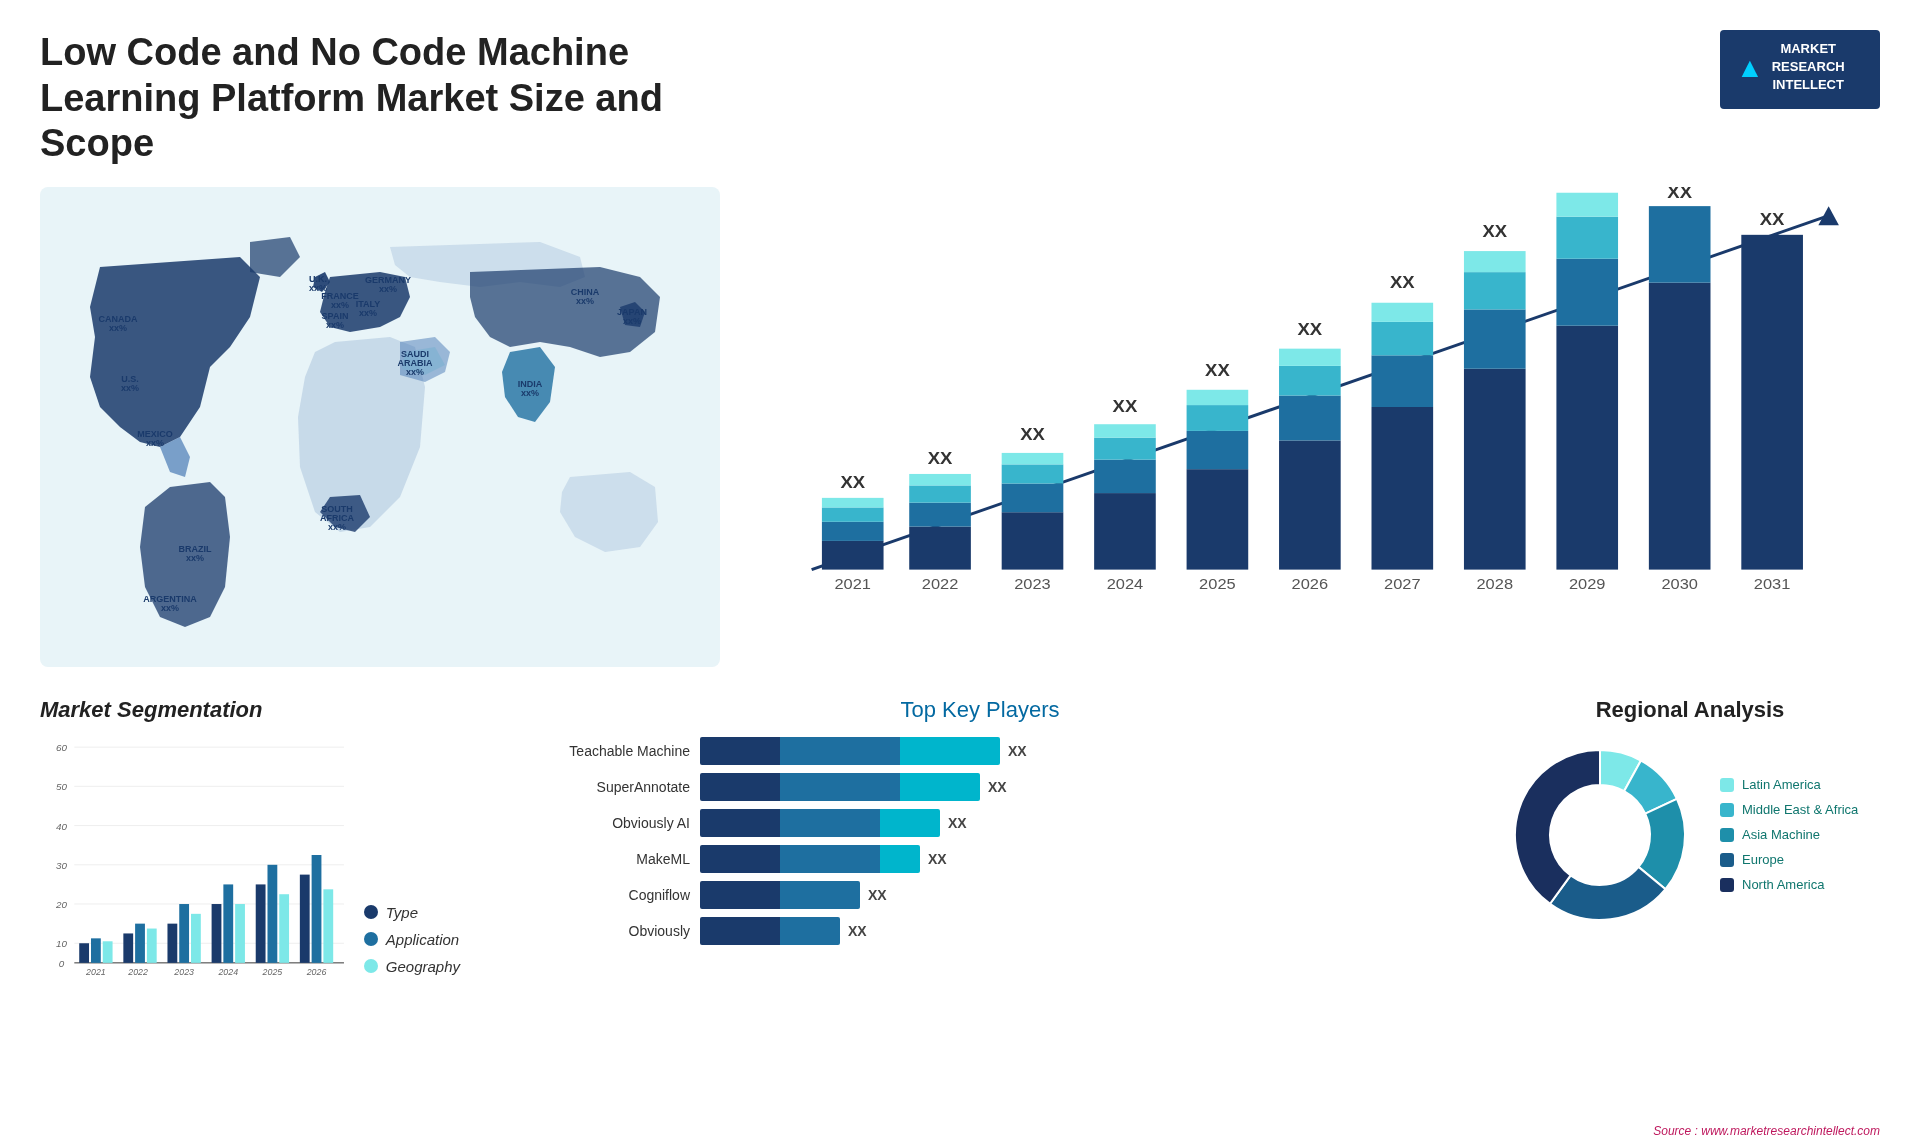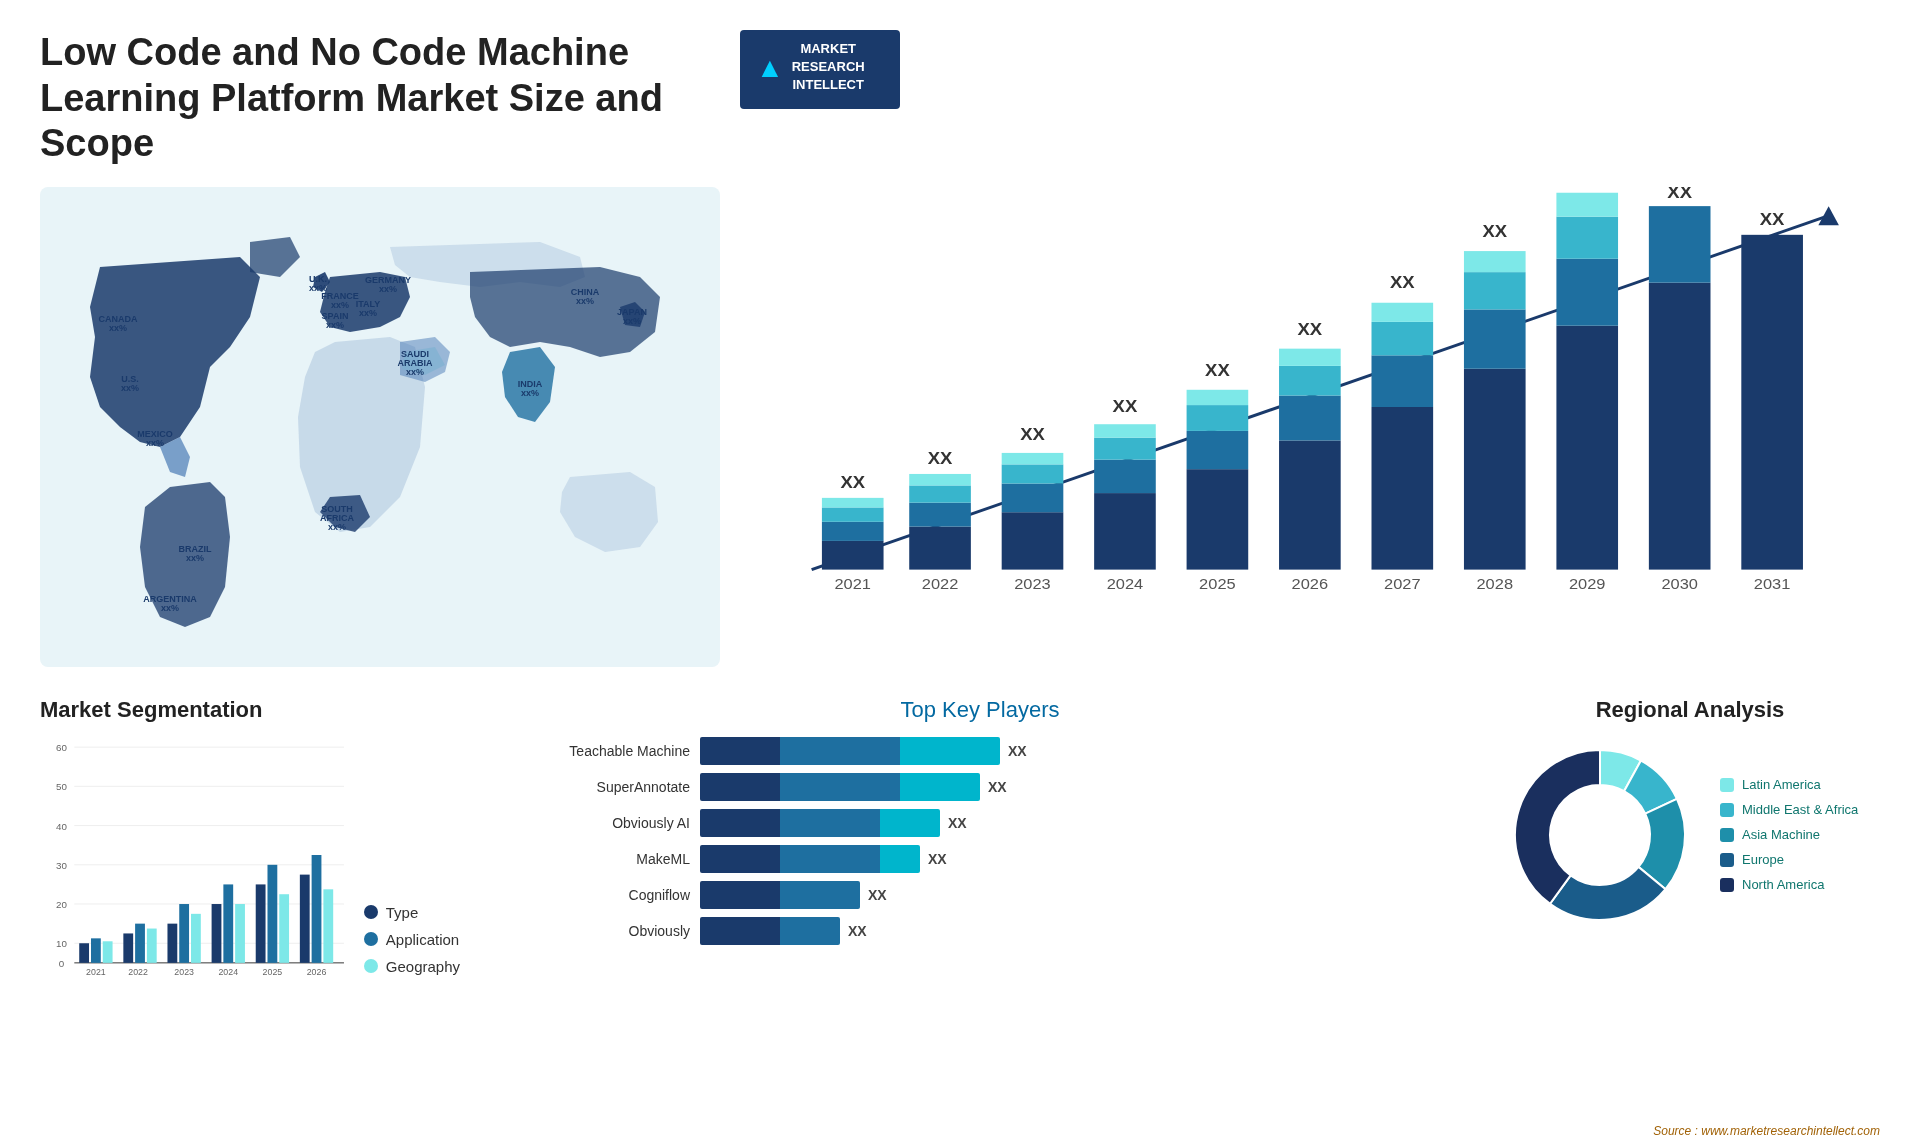--- a/index.html
+++ b/index.html
@@ -15,20 +15,21 @@
       width: 1920px;
       height: 1146px;
       background: #fff;
       padding: 30px 40px;
       position: relative;
     }
 
     
     .header {
       display: flex;
+      justify-content: space-between;
       align-items: flex-start;
       margin-bottom: 20px;
     }
 
     .main-title {
       font-size: 38px;
       font-weight: 700;
       color: #222;
       line-height: 1.2;
       max-width: 700px;
@@ -98,20 +99,21 @@
     .bottom-section {
       display: flex;
       gap: 30px;
       height: 340px;
     }
 
     
     .segmentation-container {
       width: 420px;
       flex-shrink: 0;
+      font-style: italic;
     }
 
     .section-title {
       font-size: 22px;
       font-weight: 700;
       color: #222;
       margin-bottom: 12px;
     }
 
     .seg-chart-area {
@@ -246,21 +248,21 @@
       height: 14px;
       border-radius: 3px;
       flex-shrink: 0;
     }
 
     .source-text {
       position: absolute;
       bottom: 8px;
       right: 40px;
       font-size: 12px;
-      color: #a16207;
+      color: #be185d;
       font-style: italic;
     }
 
     
     .map-label {
       font-size: 9px;
       fill: #1a3a6b;
       font-weight: 700;
       font-family: Arial, sans-serif;
     }

